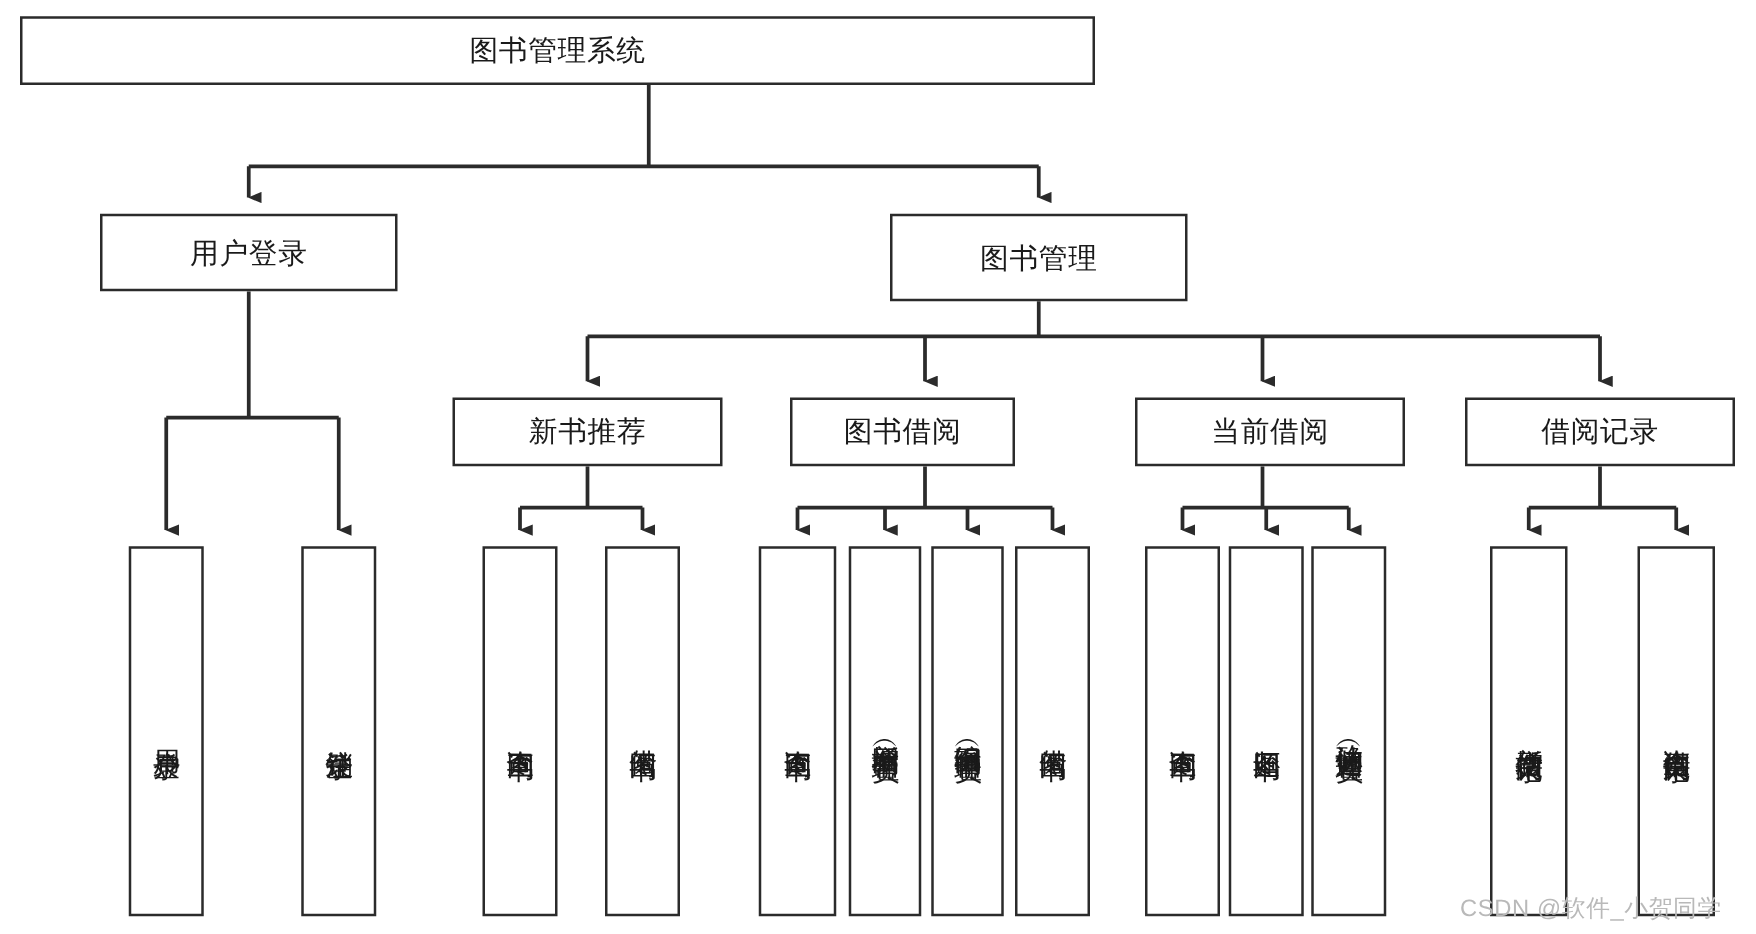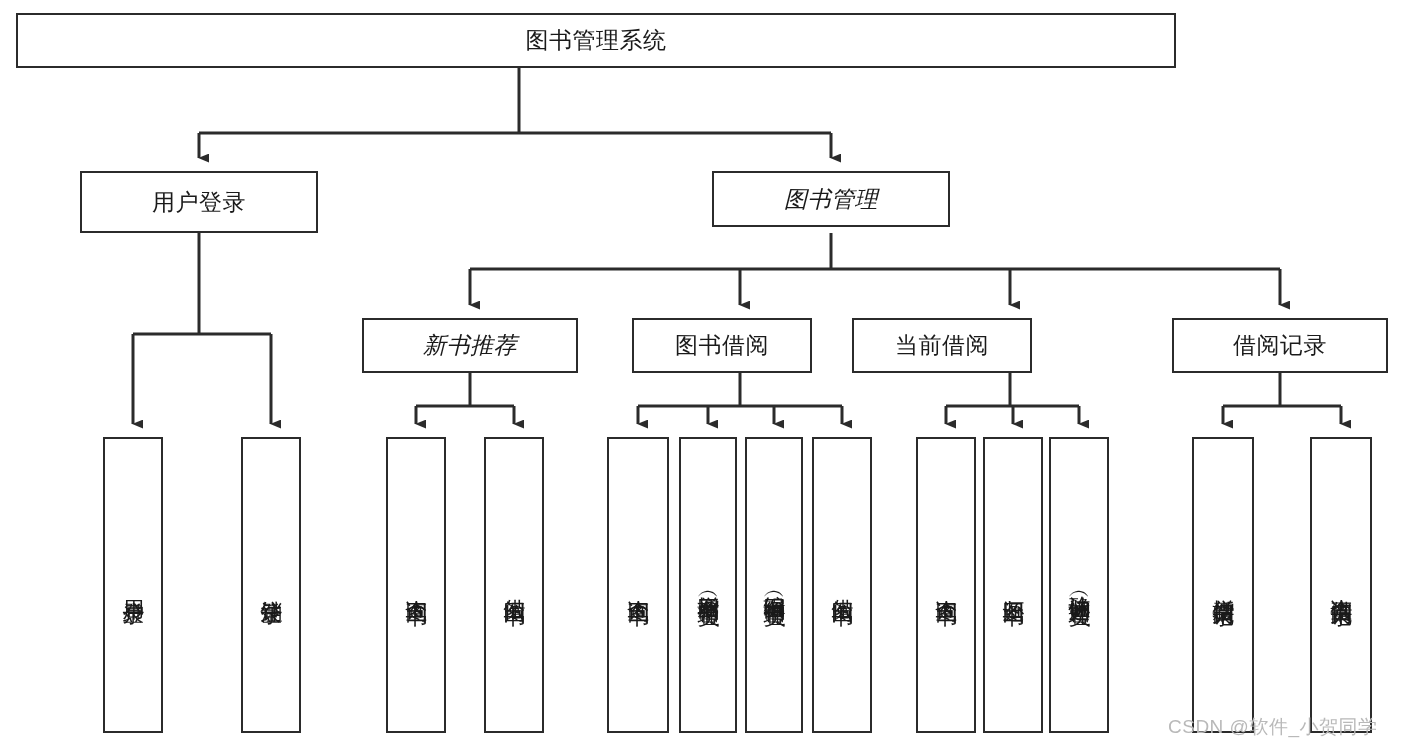--- a/index.html
+++ b/index.html
@@ -111,41 +111,41 @@
       <line x1="1013" y1="406" x2="1013" y2="424" marker-end="url(#arrowhead)"></line>
       <line x1="1079" y1="406" x2="1079" y2="424" marker-end="url(#arrowhead)"></line>
 
       <line x1="1280" y1="373" x2="1280" y2="406"></line>
       <line x1="1223" y1="406" x2="1341" y2="406"></line>
       <line x1="1223" y1="406" x2="1223" y2="424" marker-end="url(#arrowhead)"></line>
       <line x1="1341" y1="406" x2="1341" y2="424" marker-end="url(#arrowhead)"></line>
     </g>
   </svg>
 
-  <div class="node-box" style="left:16px; top:13px; width:1160px; height:55px;">
+  <div class="node-box" style="left:16px; top:13px; width:860px; height:55px;">
     <span class="node-label-h">图书管理系统</span>
   </div>
 
   <div class="node-box" style="left:80px; top:171px; width:238px; height:62px;">
     <span class="node-label-h">用户登录</span>
   </div>
 
-  <div class="node-box" style="left:712px; top:171px; width:238px; height:56px;font-style:italic;">
+  <div class="node-box" style="left:712px; top:171px; width:238px; height:70px;">
     <span class="node-label-h">图书管理</span>
   </div>
 
-  <div class="node-box" style="left:362px; top:318px; width:216px; height:55px;font-style:italic;">
+  <div class="node-box" style="left:362px; top:318px; width:216px; height:55px;">
     <span class="node-label-h">新书推荐</span>
   </div>
 
   <div class="node-box" style="left:632px; top:318px; width:180px; height:55px;">
     <span class="node-label-h">图书借阅</span>
   </div>
 
-  <div class="node-box" style="left:852px; top:318px; width:180px; height:55px;">
+  <div class="node-box" style="left:908px; top:318px; width:216px; height:55px;">
     <span class="node-label-h">当前借阅</span>
   </div>
 
   <div class="node-box" style="left:1172px; top:318px; width:216px; height:55px;text-align:right;">
     <span class="node-label-h">借阅记录</span>
   </div>
 
   <div class="node-box" style="left:103px; top:437px; width:60px; height:296px;">
     <span class="node-label-v">用户登录</span>
   </div>

